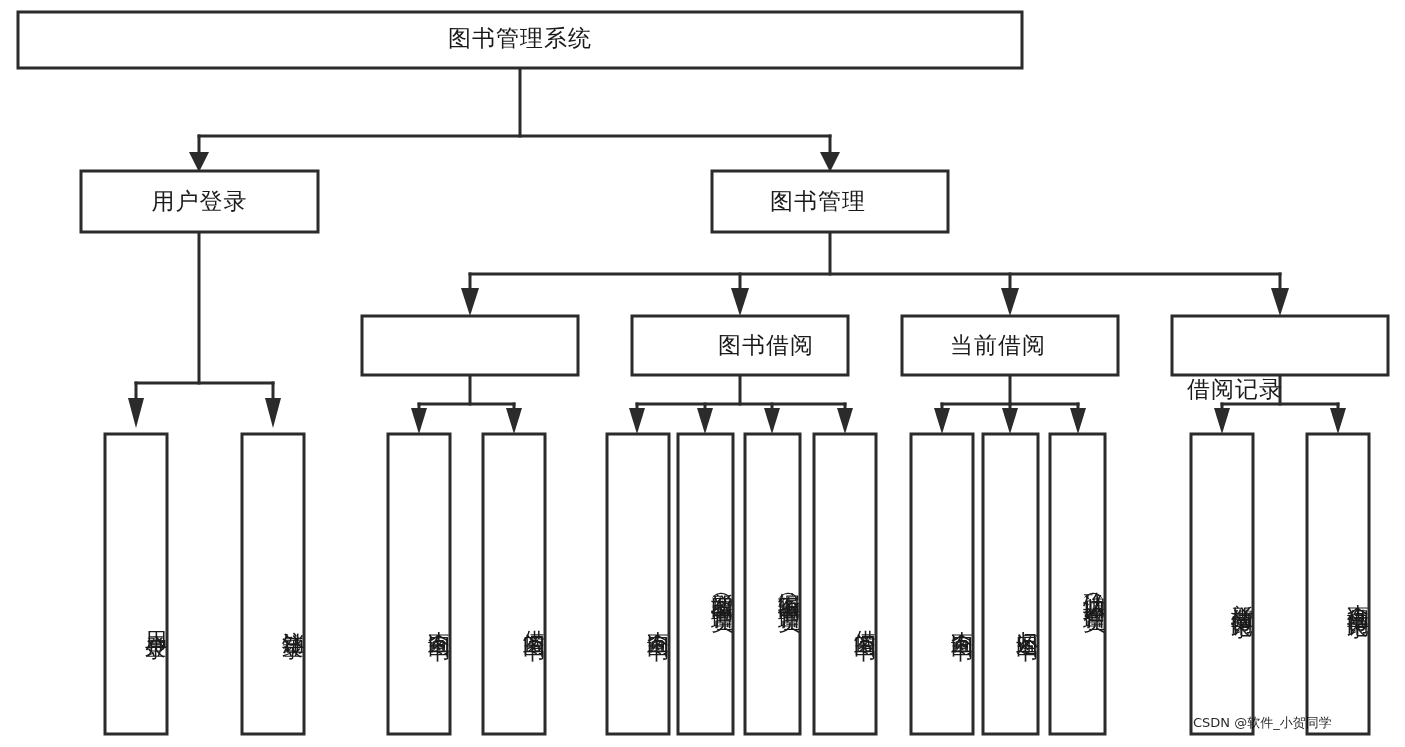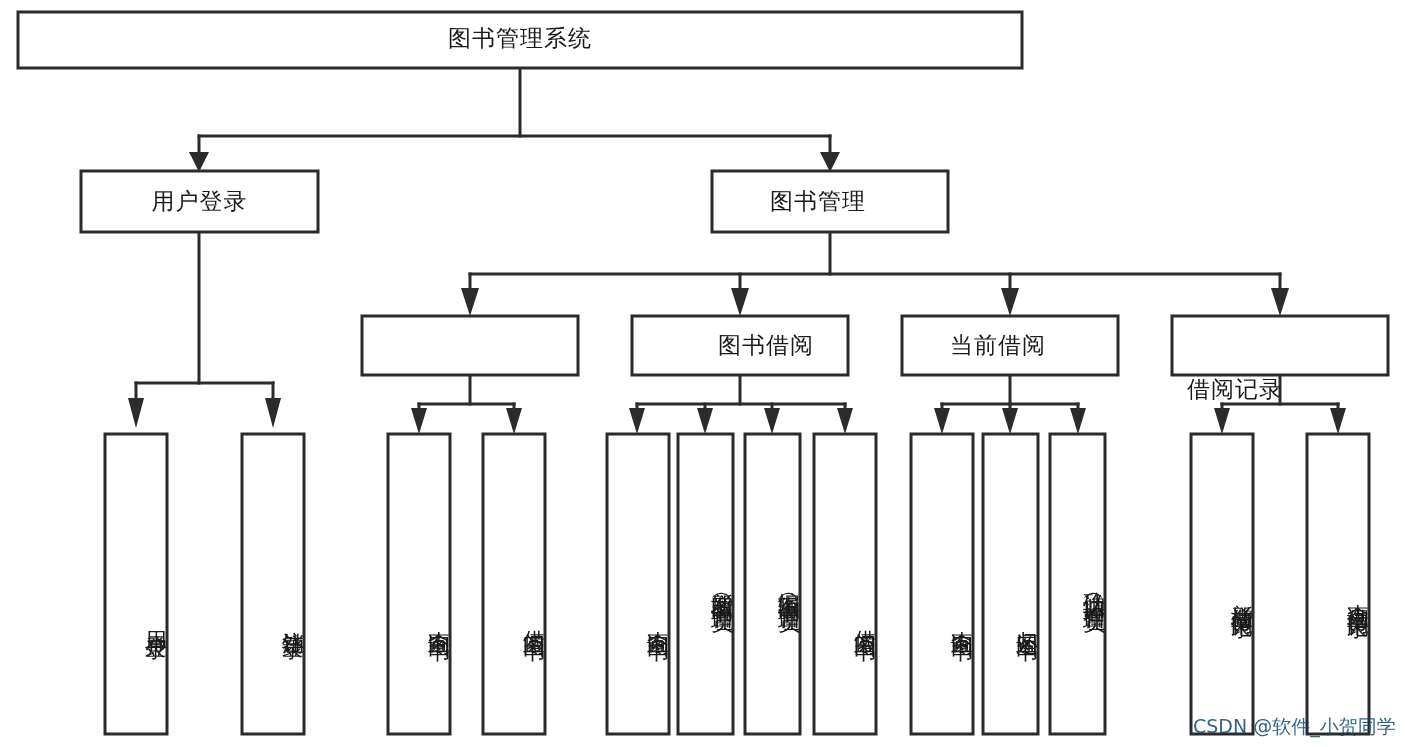--- a/index.html
+++ b/index.html
@@ -66,22 +66,22 @@
     font-family: "DejaVu Sans", "Liberation Sans", sans-serif;
     writing-mode: vertical-rl;
     text-orientation: upright;
     letter-spacing: 3px;
     white-space: nowrap;
     pointer-events: none;
     line-height: 1;
   }
   .watermark {
     position: absolute;
-    color: #0c4a6e;
-    font-size: 19px;
+    color: #000000;
+    font-size: 13px;
     font-family: "DejaVu Sans", "Liberation Sans", sans-serif;
     white-space: nowrap;
     opacity: 0.85;
   }
 </style>
 </head>
 <body>
 
 <div id="diagram-root">
 

